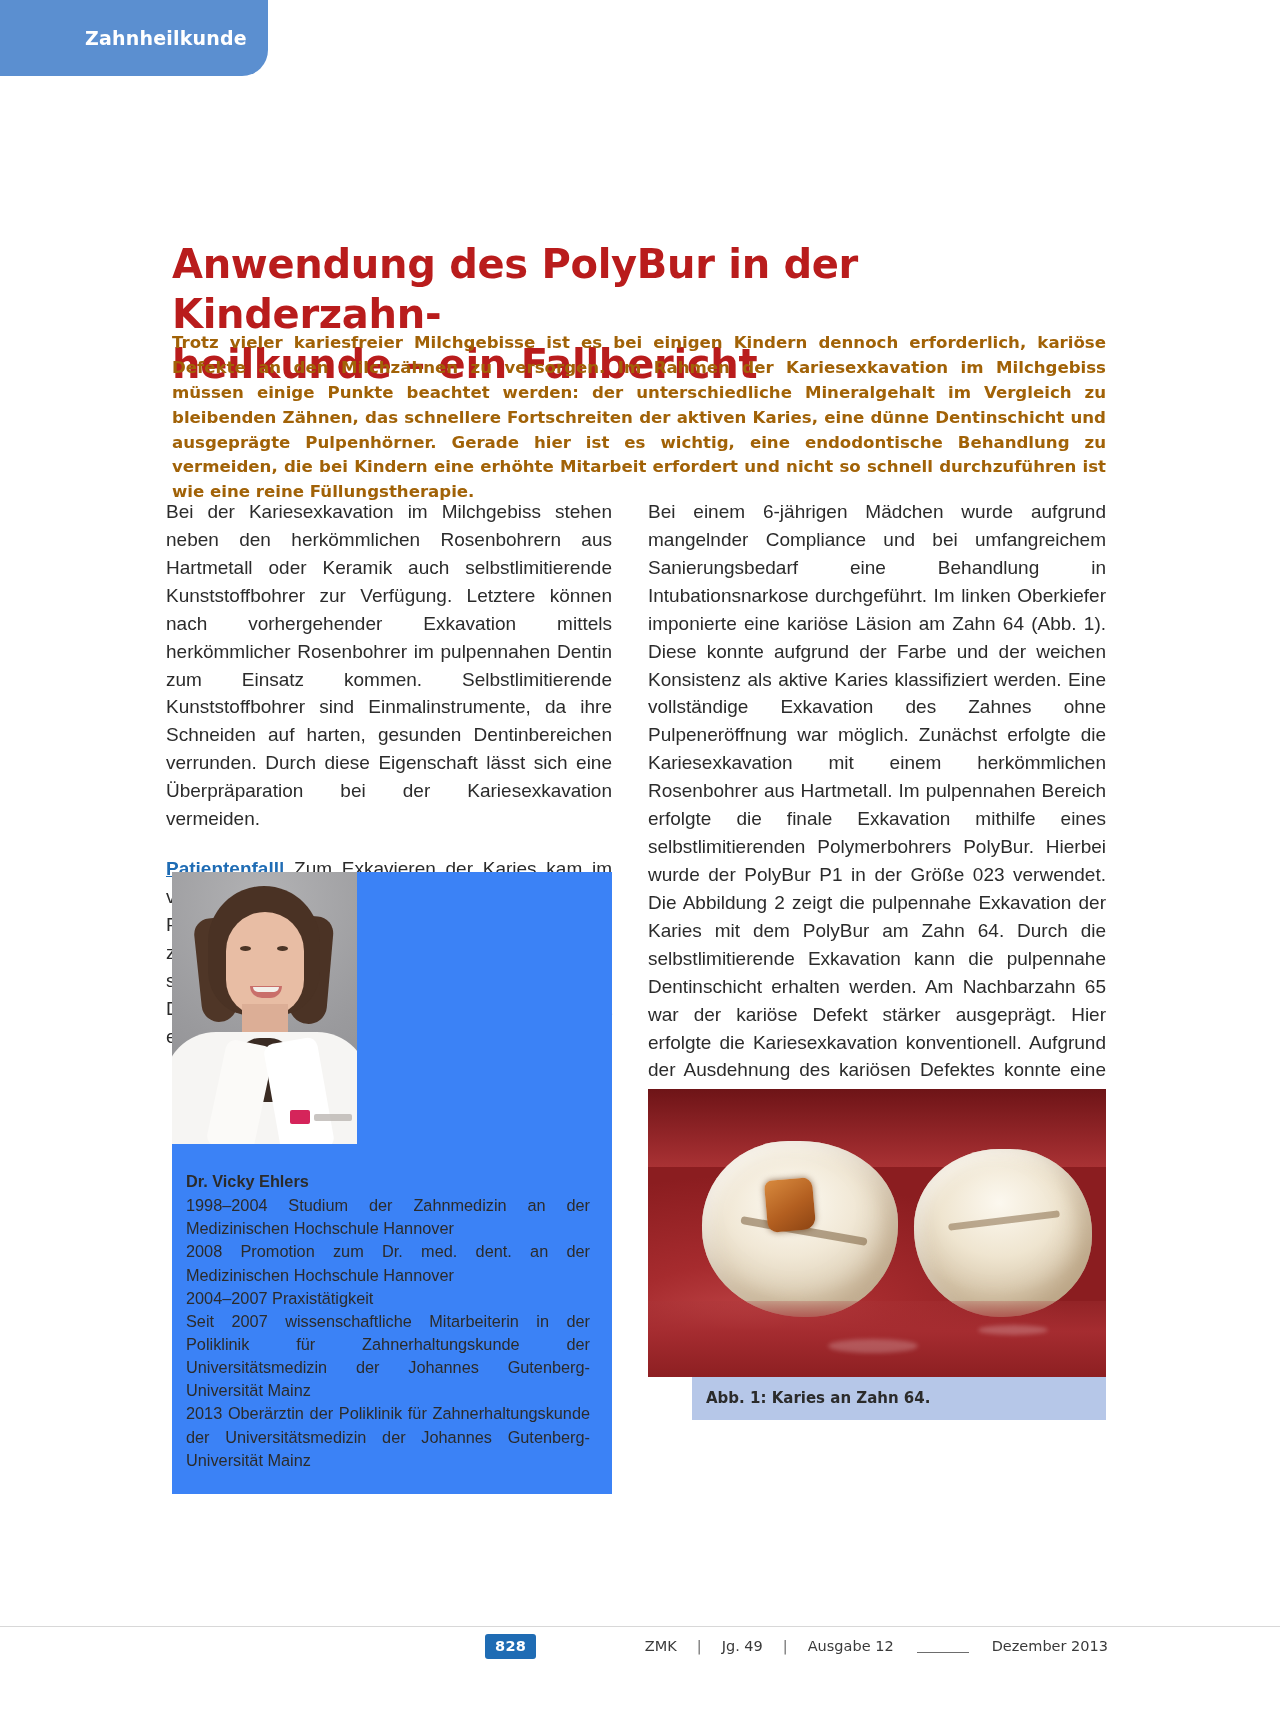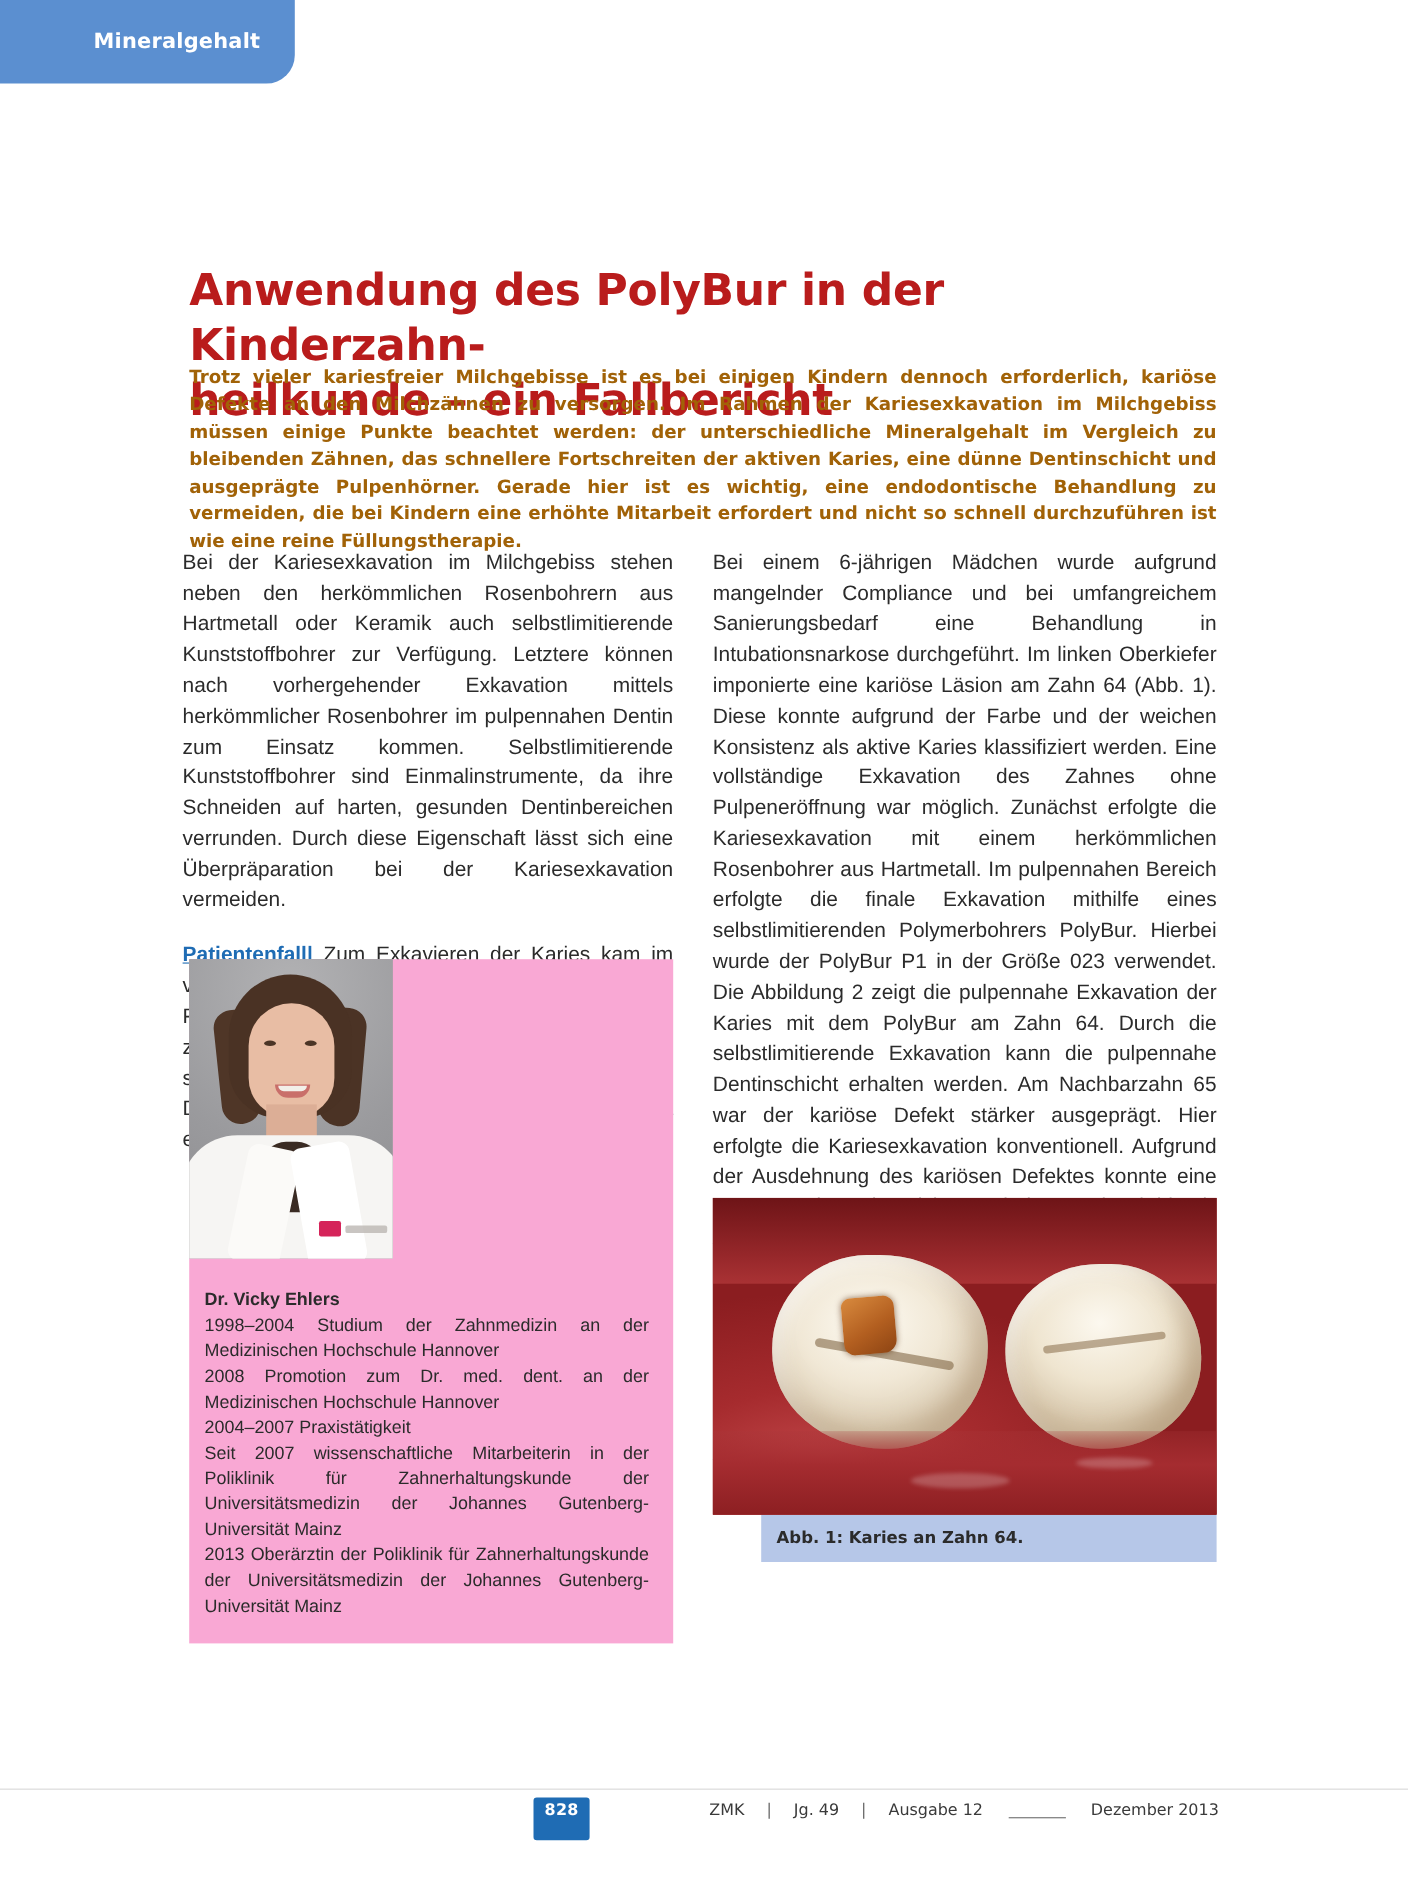--- a/index.html
+++ b/index.html
@@ -93,21 +93,21 @@
     text-decoration: underline;
   }
   .runin-bar { color: #1f6cb4; font-weight: bold; }
 
   
   .author-box {
     position: absolute;
     top: 872px;
     left: 172px;
     width: 440px;
-    background: #f9a8d4;
+    background: #3b82f6;
   }
   .author-photo {
     width: 185px;
     height: 272px;
     position: relative;
     overflow: hidden;
     background: #9d9da0;
   }
   .author-photo .bg {
     position: absolute; inset: 0;
@@ -338,21 +338,21 @@
   }
   .page-num {
     position: absolute;
     top: 1634px;
     left: 485px;
     background: #1f6cb4;
     color: #ffffff;
     font-family: "DejaVu Sans", sans-serif;
     font-size: 14.5px;
     font-weight: bold;
-    padding: 4px 10px 19px 10px;
+    padding: 4px 10px 5px 10px;
     border-radius: 3px;
     letter-spacing: .3px;
   }
   .footer-meta {
     position: absolute;
     top: 1638px;
     right: 172px;
     font-family: "DejaVu Sans", sans-serif;
     font-size: 14.5px;
     color: #3a3a3a;
@@ -369,21 +369,21 @@
     background: #6d6d6d;
     margin: 0 3px;
     position: relative;
     top: 6px;
   }
 </style>
 </head>
 <body>
 
 <div class="section-tab">
-  <span class="section-tab-label">Mineralgehalt</span>
+  <span class="section-tab-label">Zahnheilkunde</span>
 </div>
 
 <div class="page"></div>
 
 <h1 class="title">Anwendung des PolyBur in der Kinderzahn-<br>heilkunde – ein Fallbericht</h1>
 
 <div class="lead">Trotz vieler kariesfreier Milchgebisse ist es bei einigen Kindern dennoch erforderlich, kariöse Defekte an den Milchzähnen zu versorgen. Im Rahmen der Kariesexkavation im Milchgebiss müssen einige Punkte beachtet werden: der unterschiedliche Mineralgehalt im Vergleich zu bleibenden Zähnen, das schnellere Fortschreiten der aktiven Karies, eine dünne Dentinschicht und ausgeprägte Pulpenhörner. Gerade hier ist es wichtig, eine endodontische Behandlung zu vermeiden, die bei Kindern eine erhöhte Mitarbeit erfordert und nicht so schnell durchzuführen ist wie eine reine Füllungstherapie.</div>
 
 <div class="col col-left">
   <p>Bei der Kariesexkavation im Milchgebiss stehen neben den herkömmlichen Rosenbohrern aus Hartmetall oder Keramik auch selbstlimitierende Kunststoffbohrer zur Verfügung. Letztere können nach vorhergehender Exkavation mittels herkömmlicher Rosenbohrer im pulpennahen Dentin zum Einsatz kommen. Selbstlimitierende Kunststoffbohrer sind Einmalinstrumente, da ihre Schneiden auf harten, gesunden Dentinbereichen verrunden. Durch diese Eigenschaft lässt sich eine Überpräparation bei der Kariesexkavation vermeiden.</p>

